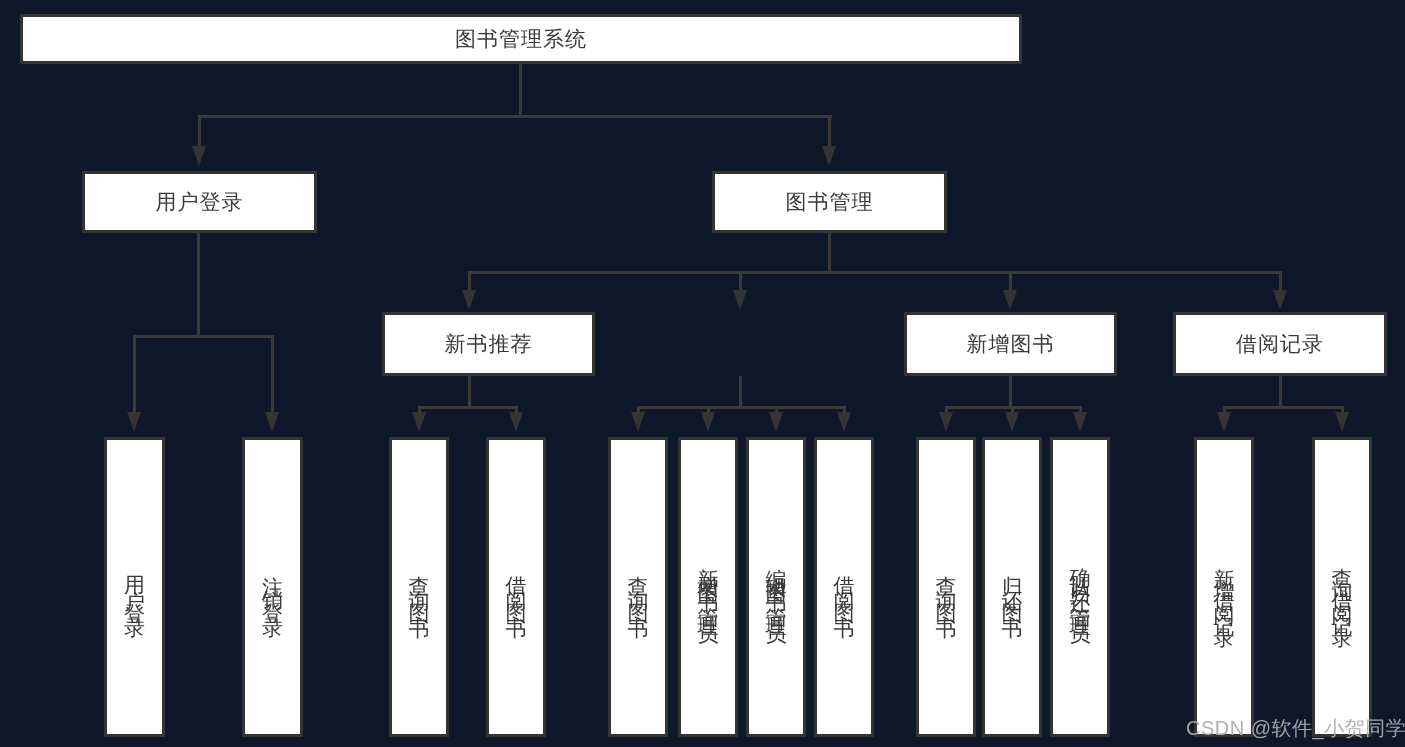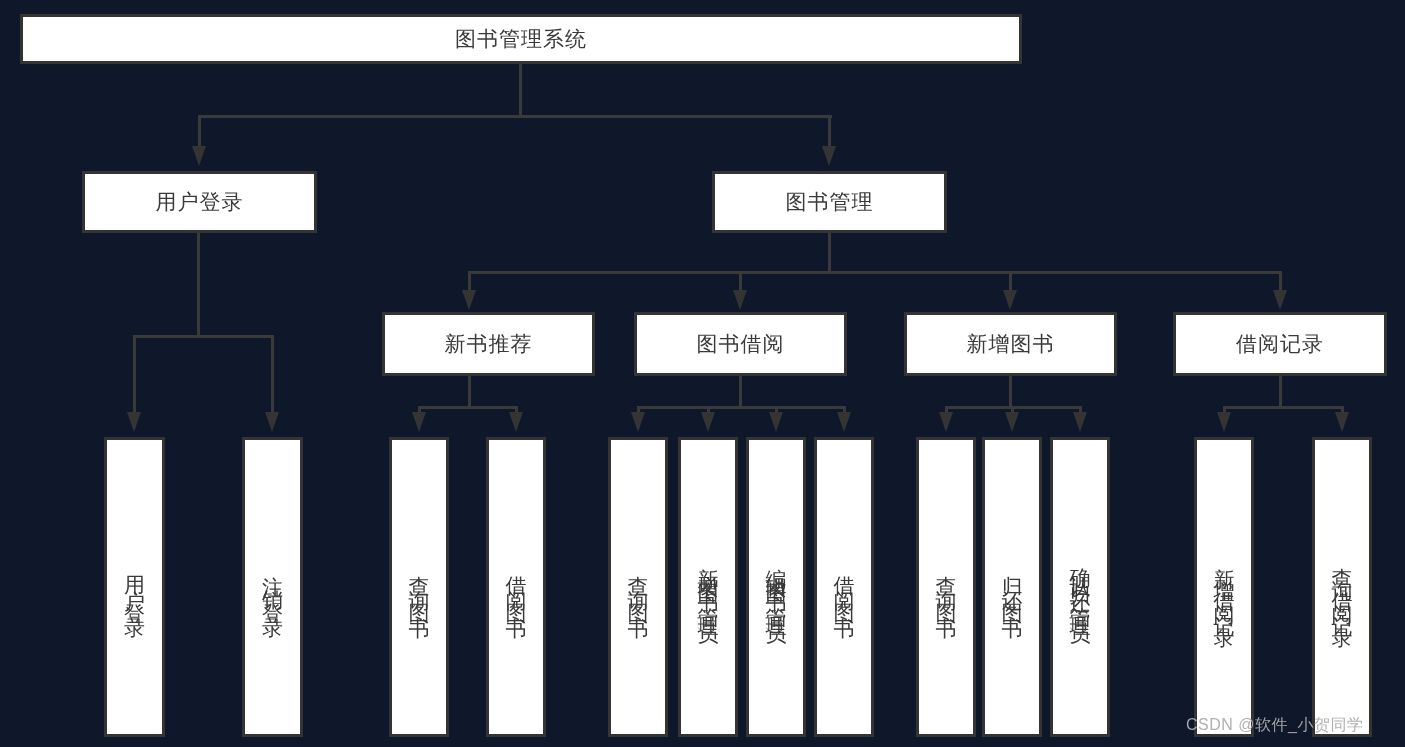--- a/index.html
+++ b/index.html
@@ -33,21 +33,21 @@
   .vl{position:absolute;width:3px;background:#3a3a3a;}
   .ah{
     position:absolute;width:0;height:0;
     border-left:7px solid transparent;
     border-right:7px solid transparent;
     border-top:20px solid #343434;
   }
   .watermark{
     position:absolute;
     left:1186px;top:715px;
-    font-size:16px;
+    font-size:20px;
     color:rgba(172,172,172,0.95);
     letter-spacing:0.5px;
     z-index:10;
     white-space:nowrap;
   }
 </style>
 </head>
 <body>
 
 <div class="stage">
@@ -89,23 +89,20 @@
     <div class="vl" style="left:739px;top:271px;height:23px;"></div>
     <div class="ah" style="left:733px;top:290px;"></div>
     <div class="vl" style="left:1009px;top:271px;height:23px;"></div>
     <div class="ah" style="left:1003px;top:290px;"></div>
     <div class="vl" style="left:1279px;top:271px;height:23px;"></div>
     <div class="ah" style="left:1273px;top:290px;"></div>
   </div>
 
   <div class="box" style="left:382px;top:312px;width:213px;height:64px;">
     <span>新书推荐</span>
-  </div>
-  <div class="box" style="left:634px;top:312px;width:213px;height:64px;">
-    <span>图书借阅</span>
   </div>
   <div class="box" style="left:904px;top:312px;width:213px;height:64px;">
     <span>新增图书</span>
   </div>
   <div class="box" style="left:1173px;top:312px;width:214px;height:64px;text-align:right;">
     <span>借阅记录</span>
   </div>
 
   <div>
     <div class="vl" style="left:468px;top:376px;height:33px;"></div>

